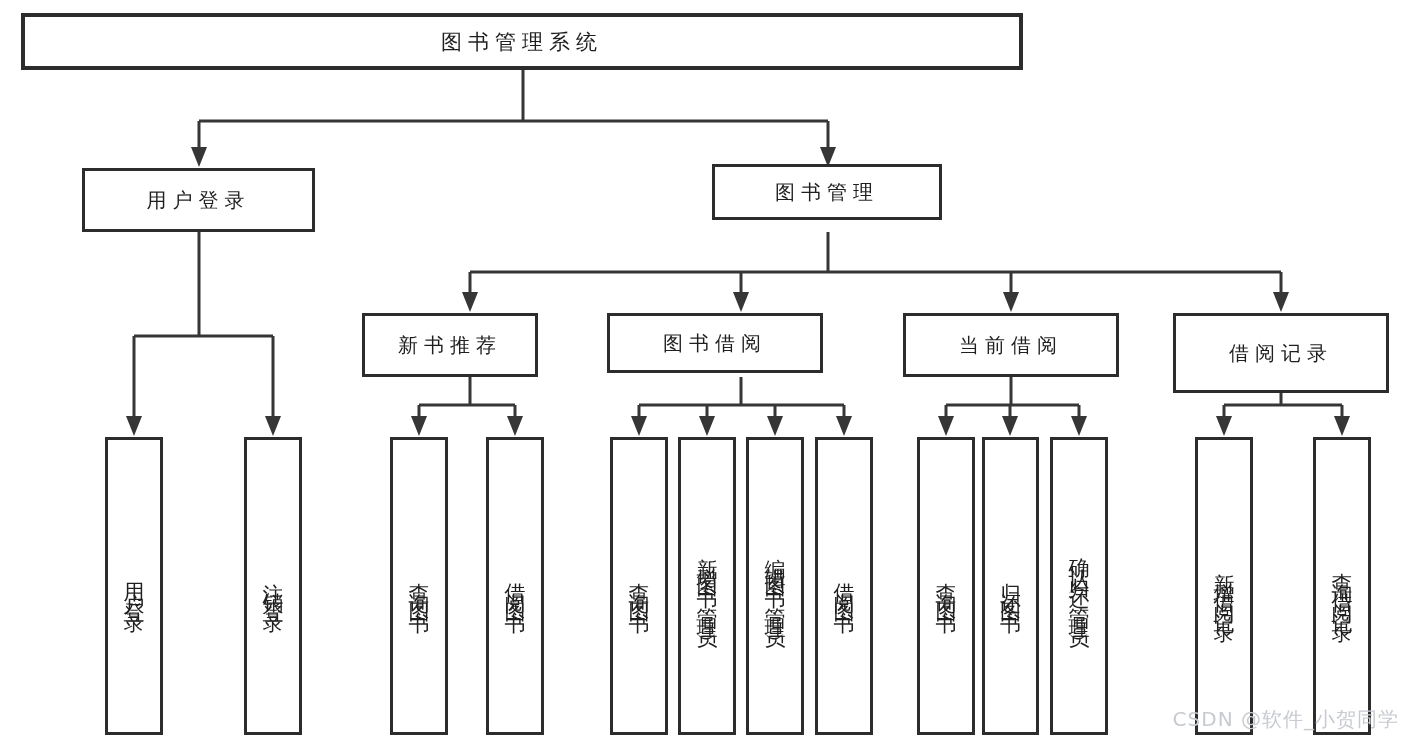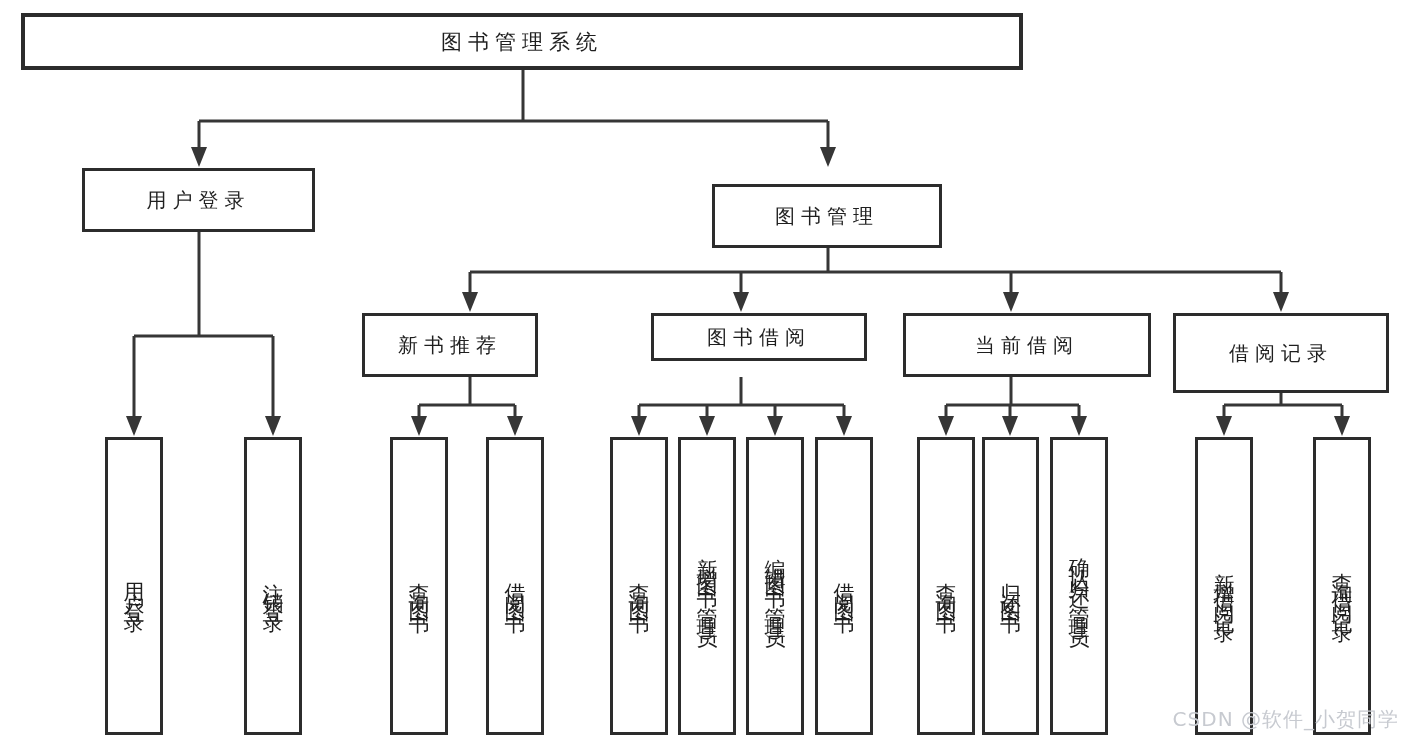--- a/index.html
+++ b/index.html
@@ -74,31 +74,31 @@
     </g>
   </svg>
 
   <div class="node root" style="left:21px; top:13px; width:1002px; height:57px">
     <span>图书管理系统</span>
   </div>
 
   <div class="node" style="left:82px; top:168px; width:233px; height:64px">
     <span>用户登录</span>
   </div>
-  <div class="node" style="left:712px; top:184px; width:230px; height:64px">
+  <div class="node" style="left:712px; top:164px; width:230px; height:56px">
     <span>图书管理</span>
   </div>
 
   <div class="node" style="left:362px; top:313px; width:176px; height:64px">
     <span>新书推荐</span>
   </div>
-  <div class="node" style="left:651px; top:313px; width:216px; height:48px">
+  <div class="node" style="left:607px; top:313px; width:216px; height:60px">
     <span>图书借阅</span>
   </div>
-  <div class="node" style="left:903px; top:313px; width:248px; height:64px">
+  <div class="node" style="left:903px; top:313px; width:216px; height:64px">
     <span>当前借阅</span>
   </div>
   <div class="node" style="left:1173px; top:313px; width:216px; height:80px">
     <span>借阅记录</span>
   </div>
 
   <div class="vnode" style="left:105px">
     <span>用户登录</span>
   </div>
   <div class="vnode" style="left:244px">

